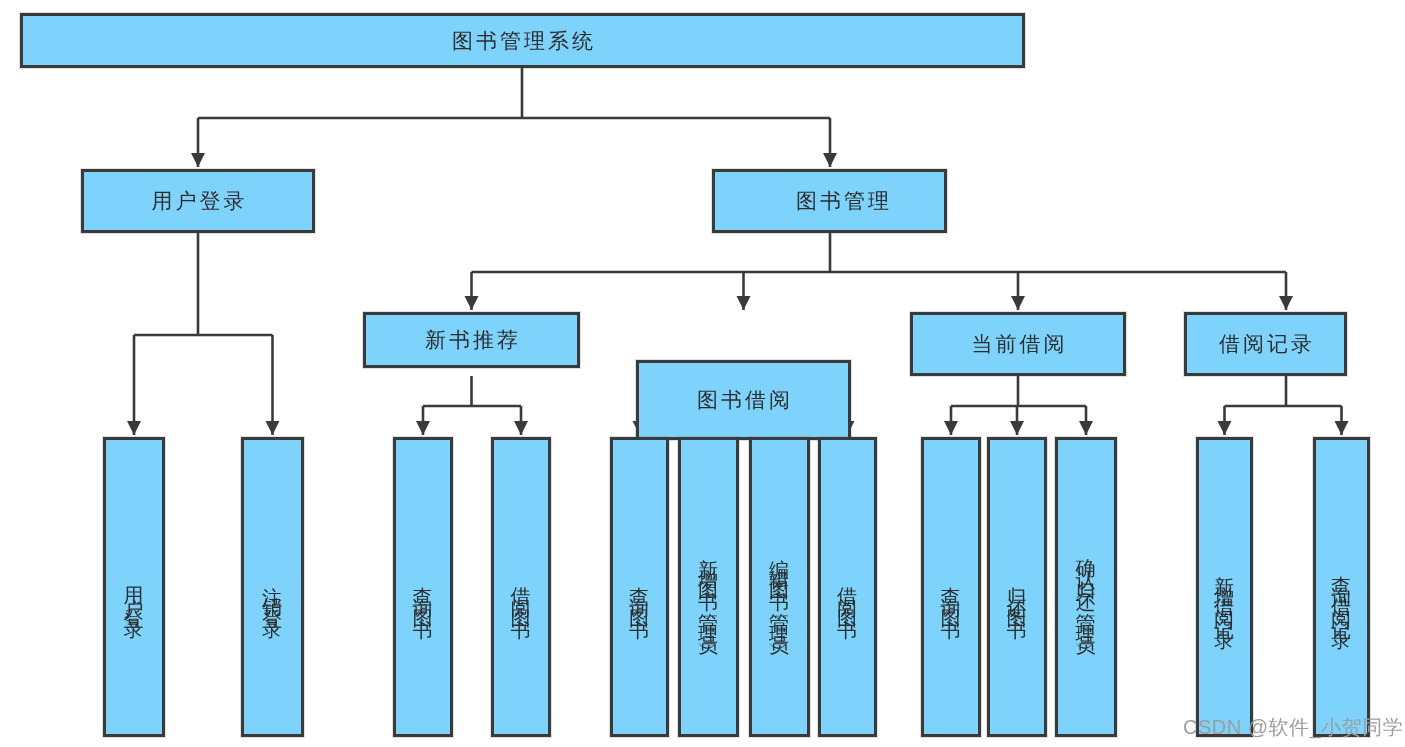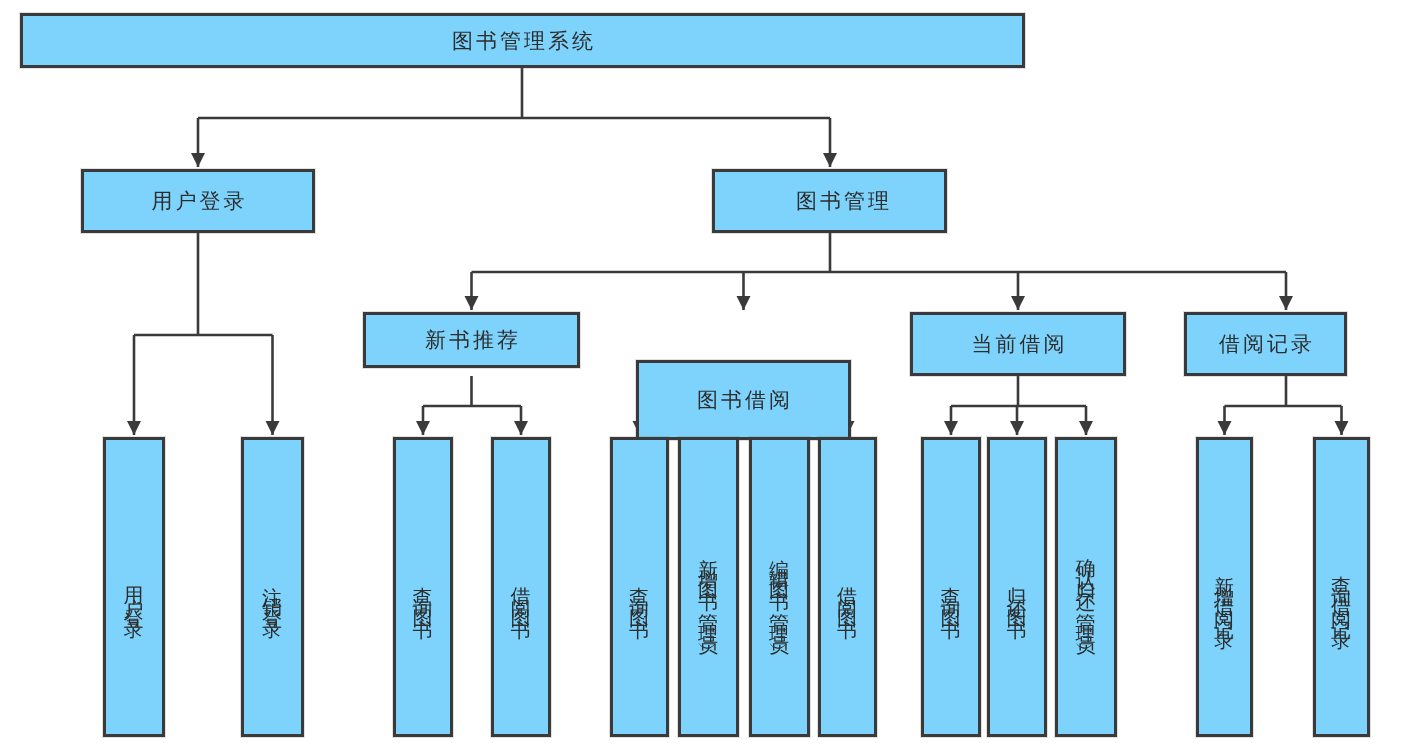--- a/index.html
+++ b/index.html
@@ -156,14 +156,15 @@
     <span class="vlabel">确认归还（管理员）</span>
   </div>
 
   <div class="box leaf" style="left:1196px; top:437px; width:57px; height:300px;">
     <span class="vlabel">新增借阅记录</span>
   </div>
   <div class="box leaf" style="left:1313px; top:437px; width:57px; height:300px;">
     <span class="vlabel">查询借阅记录</span>
   </div>
 
+  <div id="watermark">CSDN @软件_小贺同学</div>
 
 </div>
 
 </body></html>

